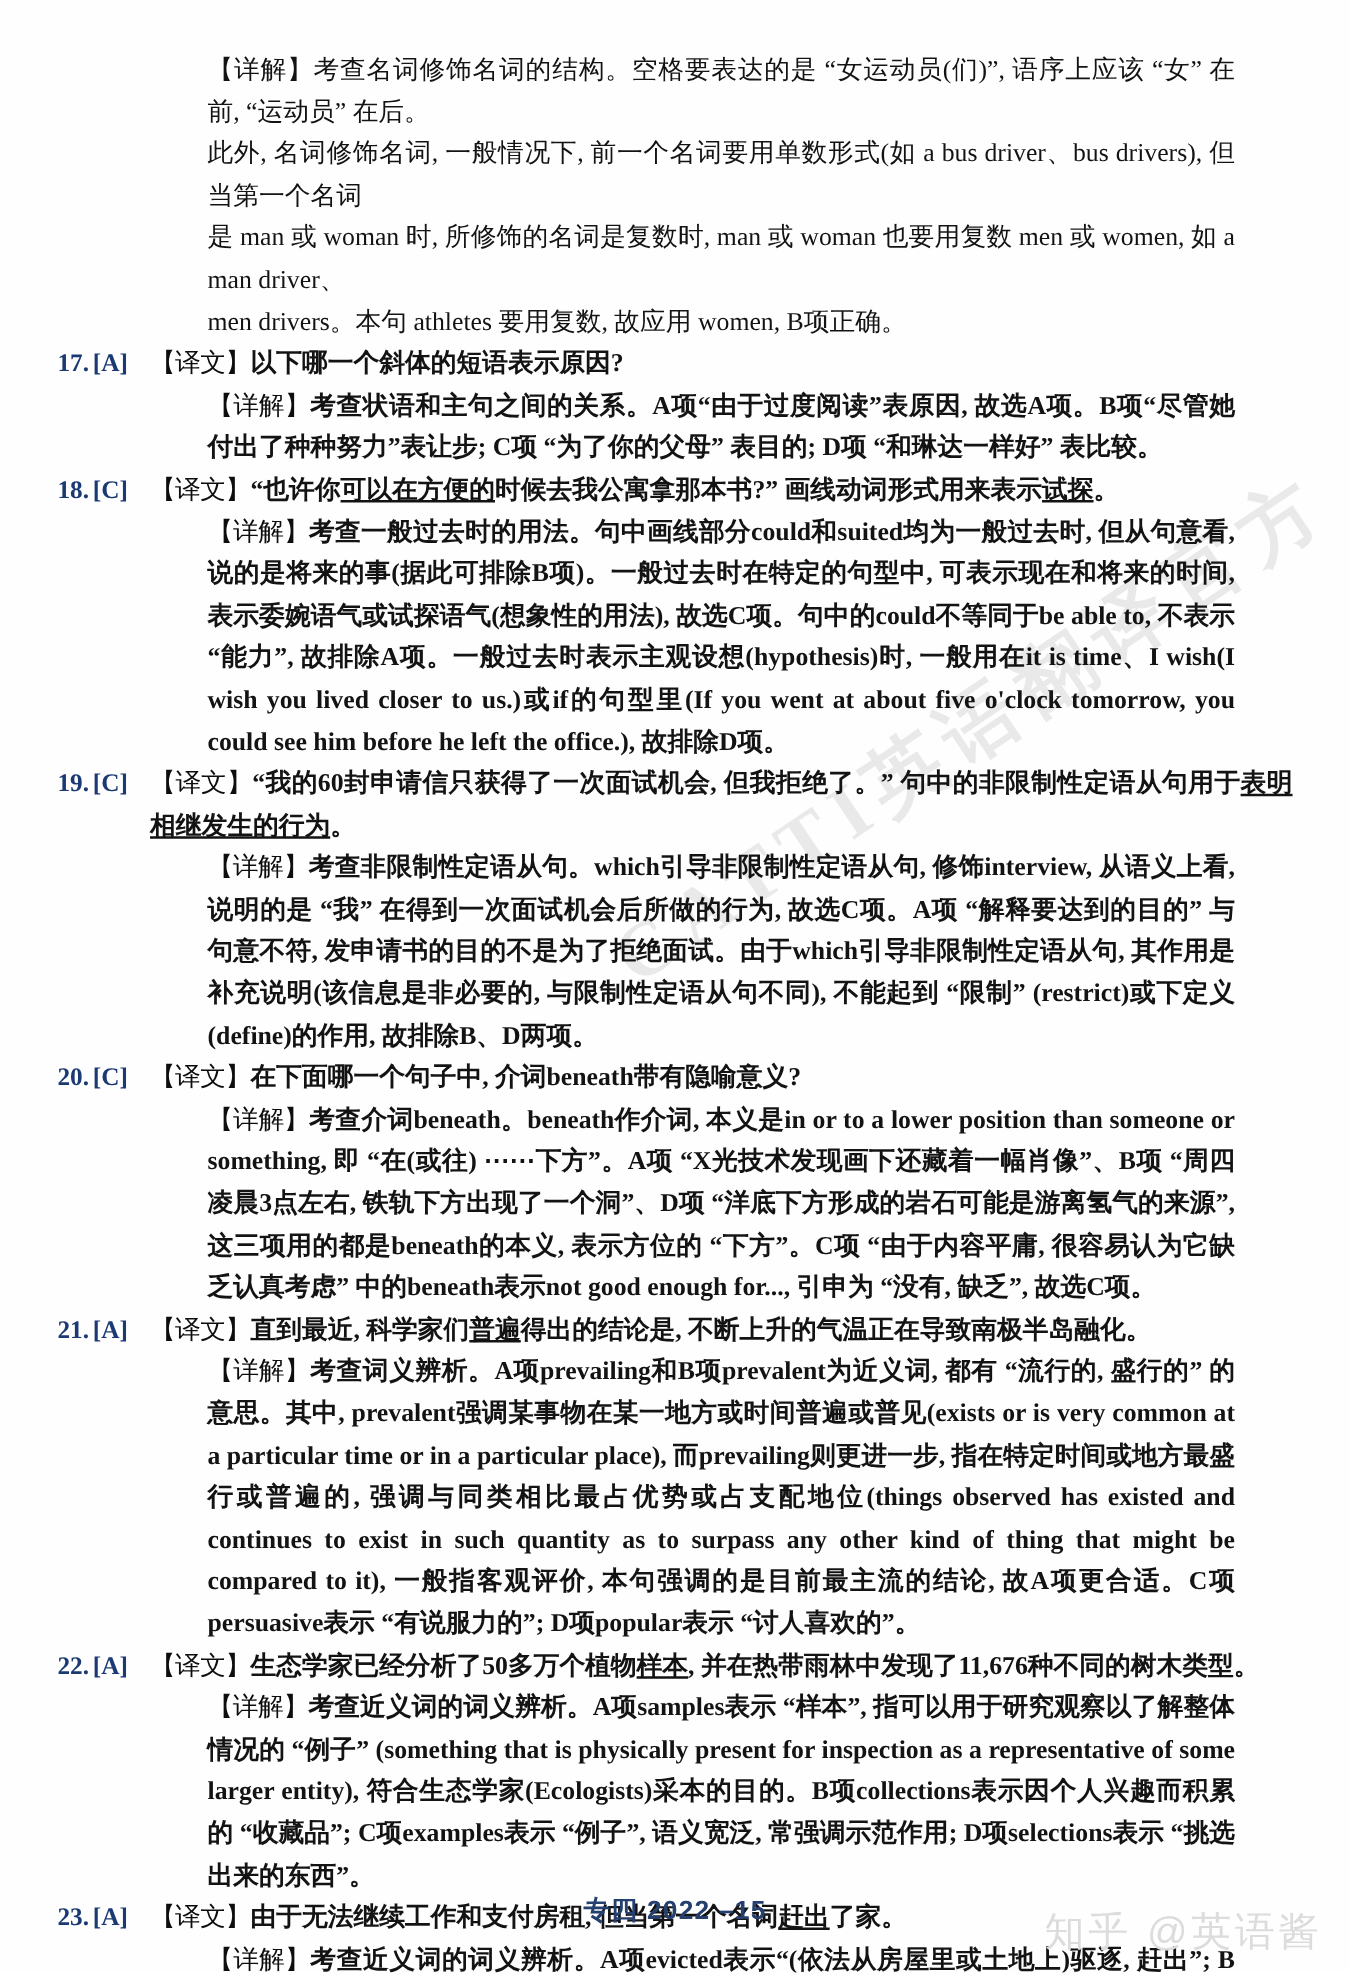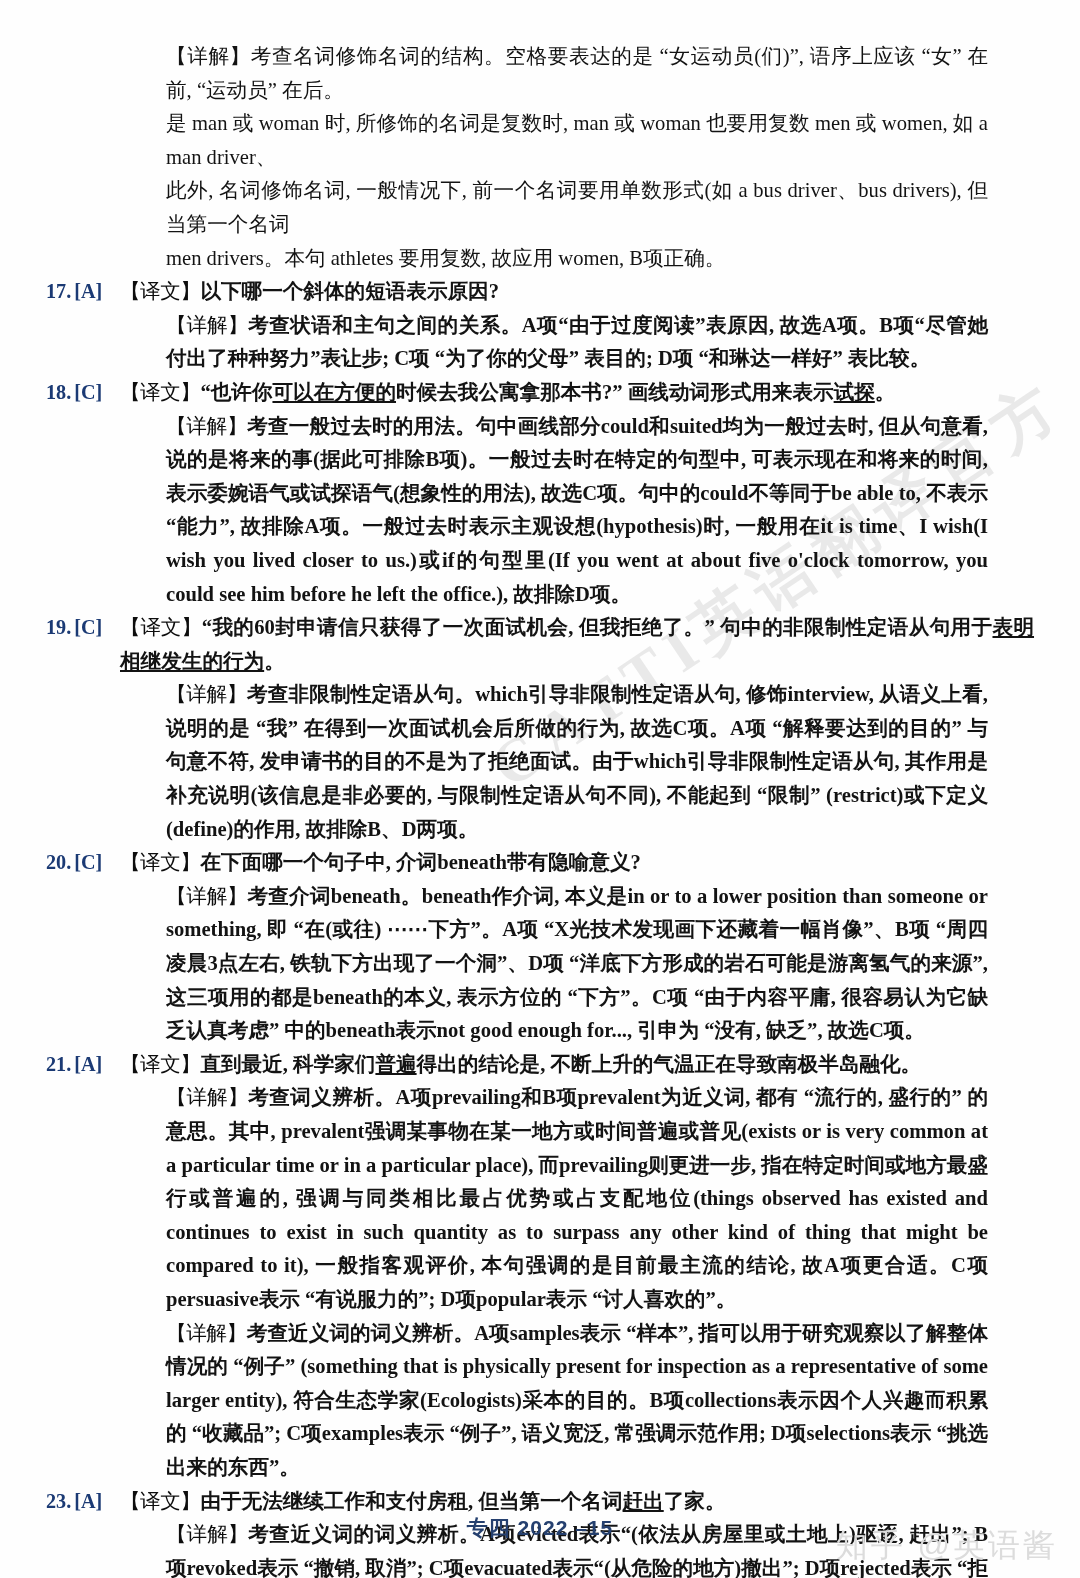--- a/index.html
+++ b/index.html
@@ -155,22 +155,22 @@
 <div class="page">
 
   <div class="wm-diag" aria-hidden="true">
     <span>CATTI英语翻译官方</span>
   </div>
 
   <div class="content">
 
     <div class="block" style="padding-top:40px;">
       <p class="para top-para">【详解】考查名词修饰名词的结构。空格要表达的是 “女运动员(们)”, 语序上应该 “女” 在前, “运动员” 在后。</p>
+      <p class="para top-para">此外, 名词修饰名词, 一般情况下, 前一个名词要用单数形式(如 a bus driver、bus drivers), 但当第一个名词</p>
       <p class="para top-para">是 man 或 woman 时, 所修饰的名词是复数时, man 或 woman 也要用复数 men 或 women, 如 a man driver、</p>
-      <p class="para top-para">此外, 名词修饰名词, 一般情况下, 前一个名词要用单数形式(如 a bus driver、bus drivers), 但当第一个名词</p>
       <p class="para top-para">men drivers。本句 athletes 要用复数, 故应用 women, B项正确。</p>
     </div>
 
     <div class="entry">
       <div class="gutter">
         <span class="num">17.</span><span class="ans">[A]</span>
       </div>
       <p class="para yiwen"><span class="tag">【译文】</span><span>以下哪一个斜体的短语表示原因?</span></p>
     </div>
     <div class="block">
@@ -210,20 +210,26 @@
     <div class="entry">
       <div class="gutter">
         <span class="num">21.</span><span class="ans">[A]</span>
       </div>
       <p class="para yiwen"><span class="tag">【译文】</span><span>直到最近, 科学家们</span><span class="u">普遍</span><span>得出的结论是, 不断上升的气温正在导致南极半岛融化。</span></p>
     </div>
     <div class="block">
       <p class="para xiangjie sub"><span class="tag">【详解】</span><span>考查词义辨析。A项prevailing和B项prevalent为近义词, 都有 “流行的, 盛行的” 的意思。其中, prevalent强调某事物在某一地方或时间普遍或普见(exists or is very common at a particular time or in a particular place), 而prevailing则更进一步, 指在特定时间或地方最盛行或普遍的, 强调与同类相比最占优势或占支配地位(things observed has existed and continues to exist in such quantity as to surpass any other kind of thing that might be compared to it), 一般指客观评价, 本句强调的是目前最主流的结论, 故A项更合适。C项persuasive表示 “有说服力的”; D项popular表示 “讨人喜欢的”。</span></p>
     </div>
 
+    <div class="entry">
+      <div class="gutter">
+        <span class="num">22.</span><span class="ans">[A]</span>
+      </div>
+      <p class="para yiwen"><span class="tag">【译文】</span><span>生态学家已经分析了50多万个植物</span><span class="u">样本</span><span>, 并在热带雨林中发现了11,676种不同的树木类型。</span></p>
+    </div>
     <div class="block">
       <p class="para xiangjie sub"><span class="tag">【详解】</span><span>考查近义词的词义辨析。A项samples表示 “样本”, 指可以用于研究观察以了解整体情况的 “例子” (something that is physically present for inspection as a representative of some larger entity), 符合生态学家(Ecologists)采本的目的。B项collections表示因个人兴趣而积累的 “收藏品”; C项examples表示 “例子”, 语义宽泛, 常强调示范作用; D项selections表示 “挑选出来的东西”。</span></p>
     </div>
 
     <div class="entry">
       <div class="gutter">
         <span class="num">23.</span><span class="ans">[A]</span>
       </div>
       <p class="para yiwen"><span class="tag">【译文】</span><span>由于无法继续工作和支付房租, 但当第一个名词</span><span class="u">赶出</span><span>了家。</span></p>
     </div>

